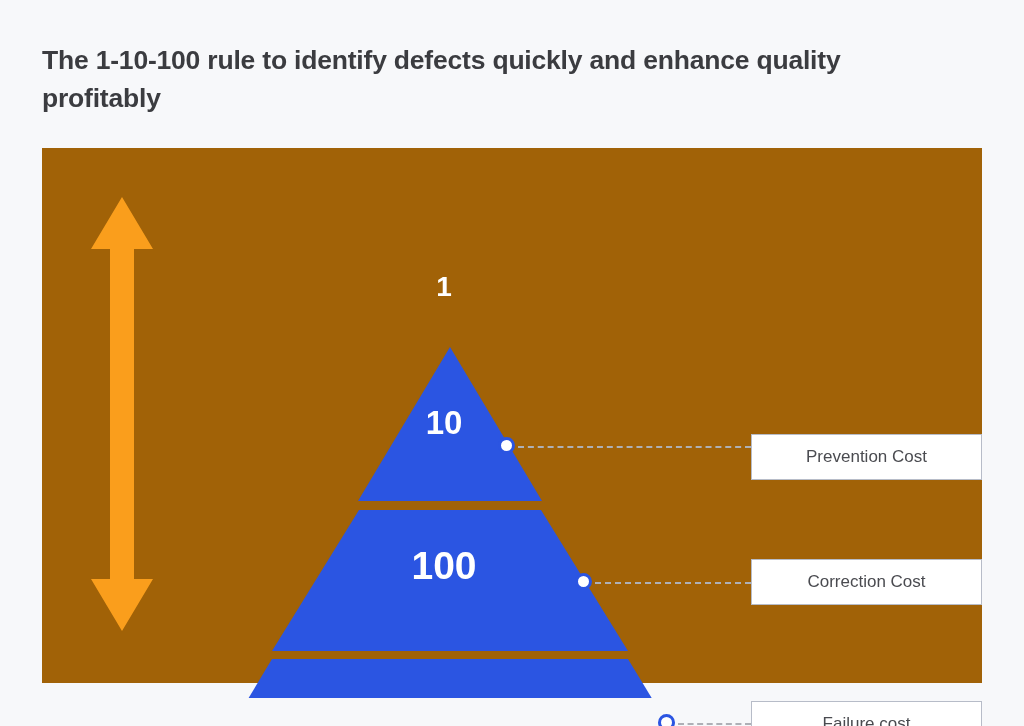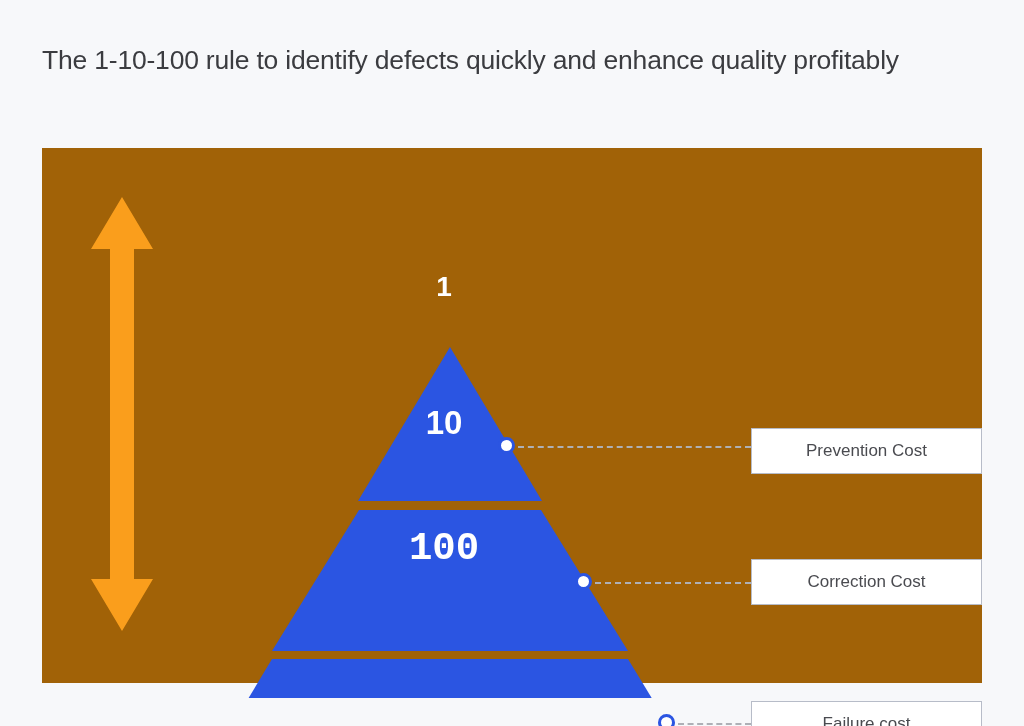--- a/index.html
+++ b/index.html
@@ -16,21 +16,21 @@
     position: relative;
   }
 
   
   #page-title {
     position: absolute;
     left: 42px;
     top: 42px;
     width: 910px;
     font-size: 26.5px;
-    font-weight: normal;
+    font-weight: bold;
     line-height: 1.42;
     letter-spacing: -0.2px;
     color: #3b3c40;
   }
 
   
   #diagram-card {
     position: absolute;
     left: 42px;
     top: 148px;
@@ -59,21 +59,21 @@
   .tier-value {
     position: absolute;
     color: #ffffff;
     font-weight: bold;
     text-align: center;
     pointer-events: none;
     line-height: 1;
   }
   #tier-value-1 { left: 272px; top: 85px;  width: 80px; font-size: 28px; }
   #tier-value-2 { left: 272px; top: 218px; width: 80px; font-size: 33px; }
-  #tier-value-3 { left: 252px; top: 342px; width: 120px; font-size: 39px; font-family: Liberation Mono, monospace; }
+  #tier-value-3 { left: 252px; top: 358px; width: 120px; font-size: 39px; }
 
   
   .connector-dot {
     position: absolute;
     width: 17px;
     height: 17px;
     border-radius: 50%;
     background: #ffffff;
     border: 3px solid #2b55e2;
     box-sizing: border-box;
@@ -100,21 +100,21 @@
     height: 46px;
     box-sizing: border-box;
     border: 1px solid #b7bcc8;
     background: #ffffff;
     display: flex;
     align-items: center;
     justify-content: center;
     font-size: 17px;
     color: #4a4b50;
   }
-  #cost-label-1 { top: 280px; }
+  #cost-label-1 { top: 286px; }
   #cost-label-2 { top: 411px; }
   #cost-label-3 { top: 553px; }
 </style>
 </head>
 <body>
 
 <div id="page-title">The 1-10-100 rule to identify defects quickly and enhance quality profitably</div>
 
 <div id="diagram-card">
 

